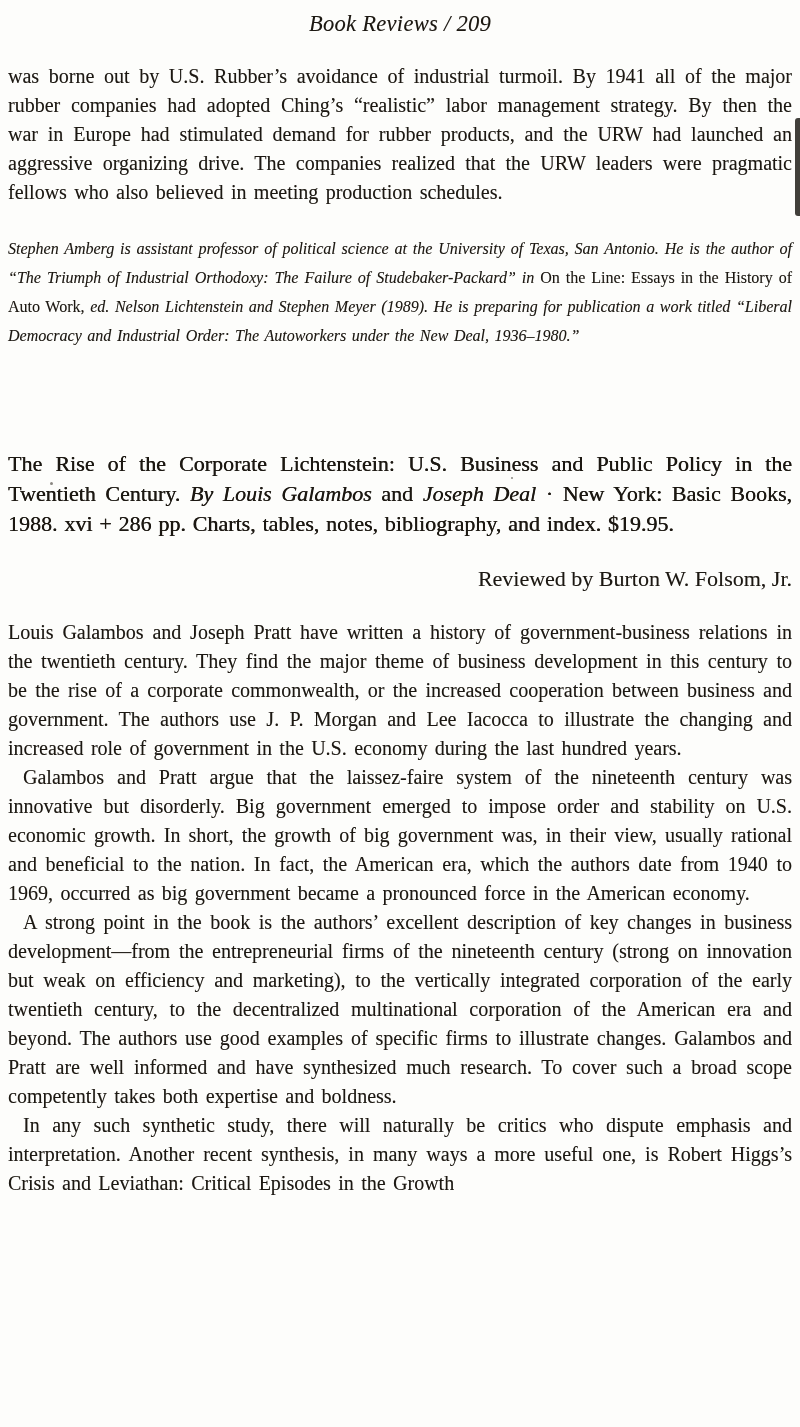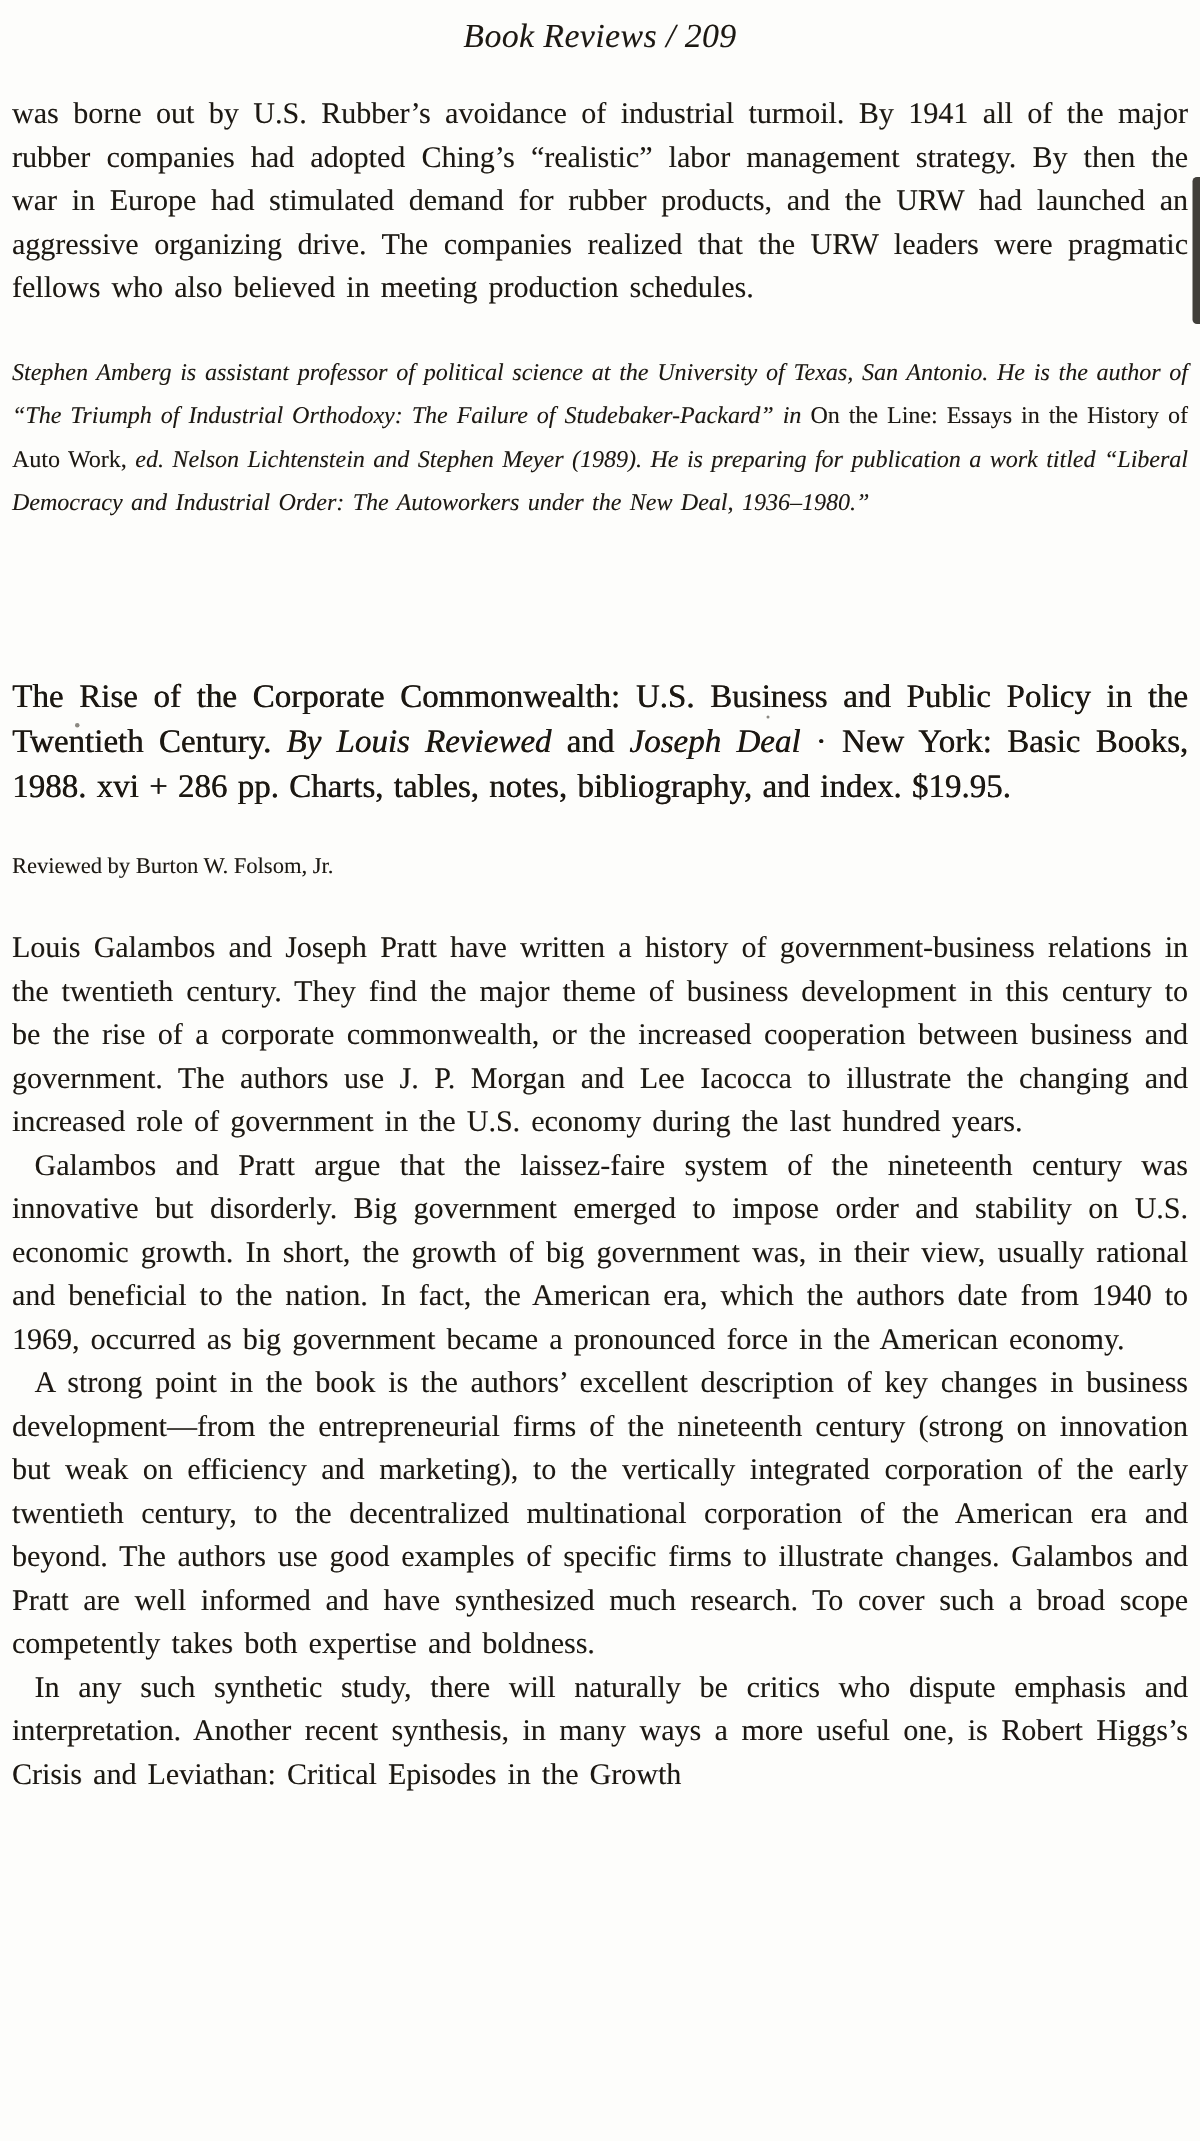--- a/index.html
+++ b/index.html
@@ -50,22 +50,22 @@
     font-size: 22px;
     line-height: 30px;
     text-align: justify;
     word-spacing: 0.06em;
     text-shadow: 0.35px 0.2px 0 currentColor;
   }
   .citation .italic { font-style: italic; }
   .reviewer-line {
     margin-top: 25px;
     margin-bottom: 25px;
-    text-align: left;
-    font-size: 15px;
+    text-align: right;
+    font-size: 22px;
     line-height: 29px;
   }
   .indent { text-indent: 15px; }
   .italic { }
   .speck {
     position: absolute;
     background: #5a554d;
     border-radius: 50%;
     width: 3px;
     height: 3px;
@@ -95,21 +95,21 @@
   <p class="body-text continuation">was borne out by U.S. Rubber’s avoidance of industrial turmoil. By 1941 all of the major rubber companies had adopted Ching’s “realistic” labor management strategy. By then the war in Europe had stimulated demand for rubber products, and the URW had launched an aggressive organizing drive. The companies realized that the URW leaders were pragmatic fellows who also believed in meeting production schedules.</p>
 
   <p class="bio"><span>Stephen Amberg is assistant professor of political science at the University of Texas, San Antonio. He is the author of “The Triumph of Industrial Orthodoxy: The Failure of Studebaker-Packard” in </span><span class="roman">On the Line: Essays in the History of Auto Work,</span><span> ed. Nelson Lichtenstein and Stephen Meyer (1989). He is preparing for publication a work titled “Liberal Democracy and Industrial Order: The Autoworkers under the New Deal, 1936–1980.”</span></p>
 
   <span class="speck speck-1"></span>
   <span class="speck speck-2"></span>
   <span class="scan-edge"></span>
 
   <section>
 
-    <p class="citation"><span>The Rise of the Corporate Commonwealth: U.S. Business and Public Policy in the Twentieth Century. </span><span class="italic">By Louis Reviewed</span><span> and </span><span class="italic">Joseph Deal</span><span> · New York: Basic Books, 1988. xvi + 286 pp. Charts, tables, notes, bibliography, and index. $19.95.</span></p>
+    <p class="citation"><span>The Rise of the Corporate Lichtenstein: U.S. Business and Public Policy in the Twentieth Century. </span><span class="italic">By Louis Galambos</span><span> and </span><span class="italic">Joseph Deal</span><span> · New York: Basic Books, 1988. xvi + 286 pp. Charts, tables, notes, bibliography, and index. $19.95.</span></p>
 
     <p class="reviewer-line">Reviewed by Burton W. Folsom, Jr.</p>
 
     <p class="body-text">Louis Galambos and Joseph Pratt have written a history of government-business relations in the twentieth century. They find the major theme of business development in this century to be the rise of a corporate commonwealth, or the increased cooperation between business and government. The authors use J. P. Morgan and Lee Iacocca to illustrate the changing and increased role of government in the U.S. economy during the last hundred years.</p>
 
     <p class="body-text indent">Galambos and Pratt argue that the laissez-faire system of the nineteenth century was innovative but disorderly. Big government emerged to impose order and stability on U.S. economic growth. In short, the growth of big government was, in their view, usually rational and beneficial to the nation. In fact, the American era, which the authors date from 1940 to 1969, occurred as big government became a pronounced force in the American economy.</p>
 
     <p class="body-text indent">A strong point in the book is the authors’ excellent description of key changes in business development—from the entrepreneurial firms of the nineteenth century (strong on innovation but weak on efficiency and marketing), to the vertically integrated corporation of the early twentieth century, to the decentralized multinational corporation of the American era and beyond. The authors use good examples of specific firms to illustrate changes. Galambos and Pratt are well informed and have synthesized much research. To cover such a broad scope competently takes both expertise and boldness.</p>
 
     <p class="body-text indent"><span>In any such synthetic study, there will naturally be critics who dispute emphasis and interpretation. Another recent synthesis, in many ways a more useful one, is Robert Higgs’s </span><span class="italic">Crisis and Leviathan: Critical Episodes in the Growth</span></p>

